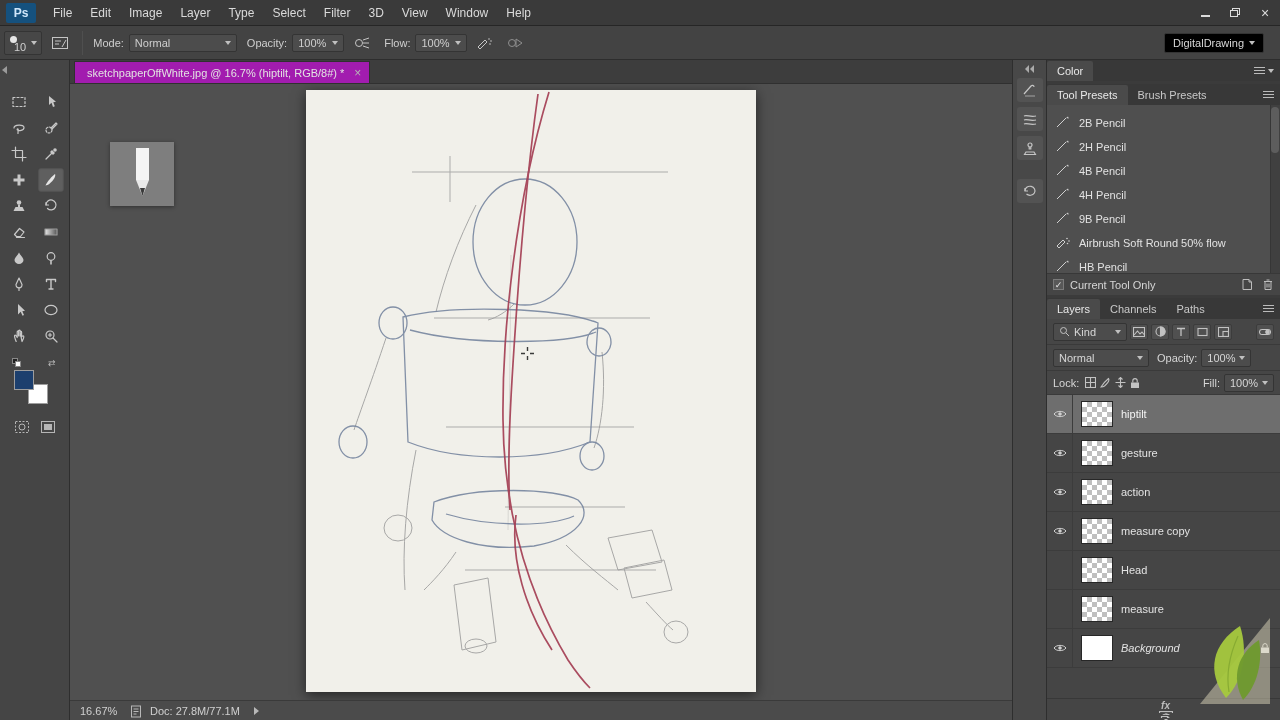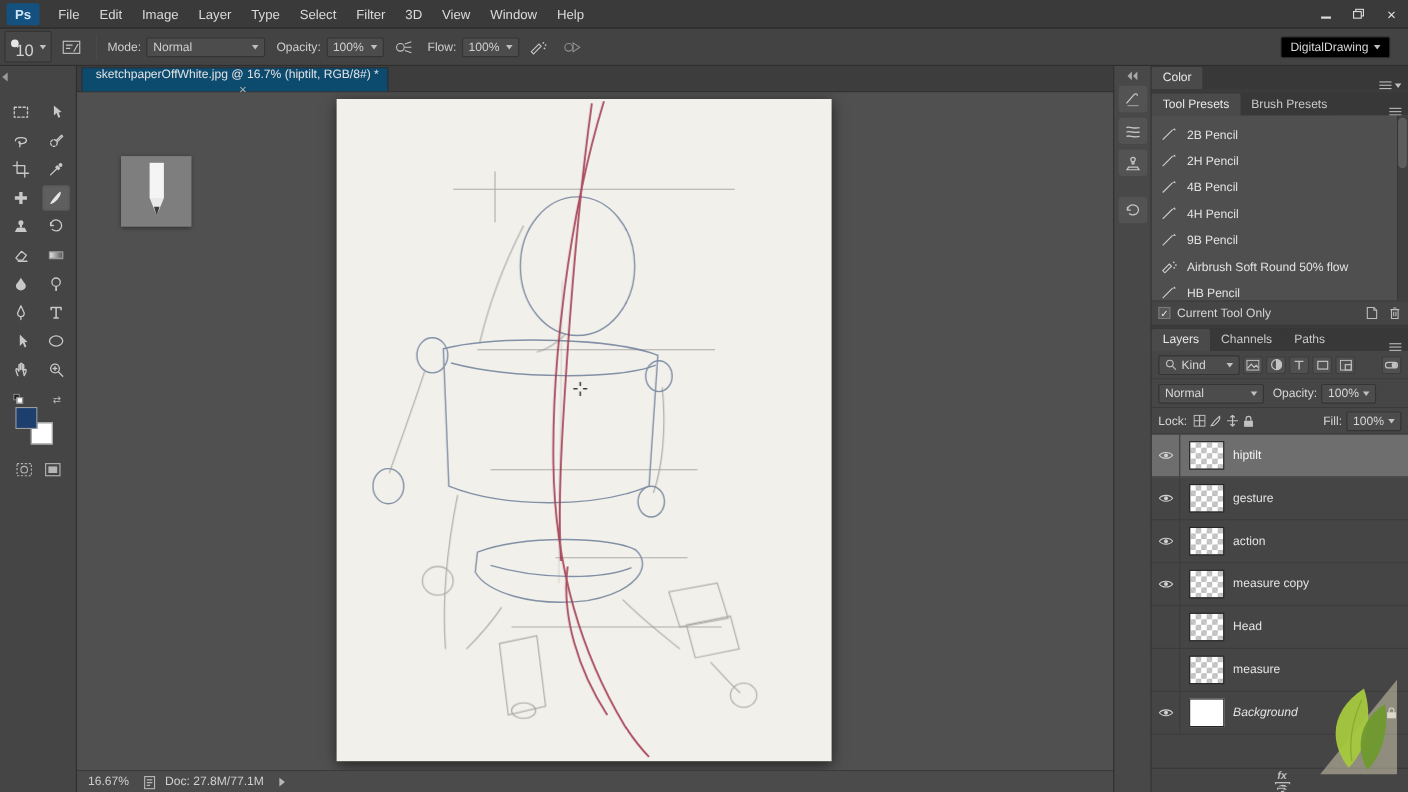--- a/index.html
+++ b/index.html
@@ -20,21 +20,21 @@
   .win-btn { width:30px; height:22px; display:flex; align-items:center; justify-content:center; color:#dcdcdc; font-size:14px;}
   .min-glyph { width:9px; height:0; border-bottom:2px solid #dcdcdc; margin-top:6px;}
 
   
   .optionsbar { position:absolute; left:0; top:26px; width:1280px; height:34px; background:#434343; border-bottom:1px solid #2d2d2d; display:flex; align-items:center; z-index:39;}
   .opt-group { display:flex; align-items:center; margin-left:10px; color:#cfcfcf; white-space:nowrap;}
   .opt-label { margin-right:5px; }
   .dd { display:flex; align-items:center; background:#4c4c4c; border:1px solid #343434; border-radius:2px; padding:2px 5px; min-height:18px;}
   .tool-preset-picker { display:flex; align-items:center; background:#474747; border:1px solid #343434; border-radius:2px; padding:1px 4px; margin-left:4px;}
   .brush-dot { width:7px; height:7px; border-radius:50%; background:#e5e5e5; margin:0 3px 6px 1px;}
-  .brush-size-num { font-size:15px; color:#d0d0d0; margin-top:8px; margin-left:-6px;}
+  .brush-size-num { font-size:11px; color:#d0d0d0; margin-top:8px; margin-left:-6px;}
   .sep { width:1px; height:24px; background:#383838; border-right:1px solid #4f4f4f; margin-left:10px;}
   .icon-btn { width:24px; height:24px; display:flex; align-items:center; justify-content:center; border-radius:2px; margin-left:6px;}
   .workspace-btn { margin-left:auto; margin-right:16px; display:flex; align-items:center; background:#000000; border:1px solid #343434; border-radius:2px; padding:3px 8px; color:#d8d8d8;}
 
   
   .toolbar { position:absolute; left:0; top:60px; width:70px; bottom:0; background:#454545; border-right:1px solid #2e2e2e; z-index:30;}
   .collapse-arrow-left { position:absolute; left:2px; top:6px; width:0; height:0; border-top:4px solid transparent; border-bottom:4px solid transparent; border-right:5px solid #9a9a9a;}
   .tools-grid { display:grid; grid-template-columns:26px 26px; gap:2px 6px; justify-content:center; margin-top:30px;}
   .tool { width:26px; height:24px; display:flex; align-items:center; justify-content:center; border-radius:2px;}
   .tool.active { background:#5f5f5f; box-shadow:inset 0 0 2px rgba(0,0,0,.5);}
@@ -43,42 +43,42 @@
   .fg-swatch { position:absolute; left:2px; top:8px; width:20px; height:20px; border:1px solid #9d9d9d; z-index:2;}
   .bg-swatch { position:absolute; left:16px; top:22px; width:20px; height:20px; border:1px solid #9d9d9d; z-index:1;}
   .mini-default { position:absolute; left:0; top:-4px; width:10px; height:10px;}
   .mini-default .b { position:absolute; width:6px; height:6px; border:1px solid #888;}
   .swap-icon { position:absolute; right:2px; top:-4px; color:#bbb; font-size:9px;}
   .below-swatch { display:flex; justify-content:center; gap:10px; margin-top:14px;}
 
   
   .docarea { position:absolute; left:70px; top:60px; right:268px; bottom:0; background:#505050;}
   .tabbar { height:24px; background:#3d3d3d; border-bottom:1px solid #303030; display:flex; align-items:flex-end;}
-  .doc-tab { height:22px; background:#0c4a6e; border:1px solid #303030; border-bottom:none; display:flex; align-items:center; padding:0 8px 0 12px; margin-left:4px; color:#e2e2e2;flex-direction:column;}
+  .doc-tab { height:22px; background:#a21caf; border:1px solid #303030; border-bottom:none; display:flex; align-items:center; padding:0 8px 0 12px; margin-left:4px; color:#e2e2e2;}
   .doc-tab .close { margin-left:10px; color:#b5b5b5; font-size:12px;}
   .canvas-region { position:absolute; left:0; top:24px; right:0; bottom:20px; background:#505050; overflow:hidden;}
   .paper { position:absolute; left:236px; top:6px; width:450px; height:602px; background:#f1f0ea; box-shadow:0 3px 12px rgba(0,0,0,.55);}
   .brush-preview { position:absolute; left:40px; top:58px; width:64px; height:64px; background:#7e7e7e; box-shadow:0 1px 4px rgba(0,0,0,.4);}
   .cursor-crosshair { position:absolute; left:451px; top:263px; }
   .statusbar { position:absolute; left:0; bottom:0; right:0; height:20px; background:#4b4b4b; border-top:1px solid #3a3a3a; display:flex; align-items:center; color:#d0d0d0;}
   .statusbar .zoom { margin-left:10px; width:50px;}
   .statusbar .doc-info { margin-left:8px;}
   .flyout-tri { width:0;height:0;border-top:4px solid transparent;border-bottom:4px solid transparent;border-left:5px solid #b8b8b8; margin-left:14px;}
 
   
   .rail { position:absolute; left:1012px; top:60px; width:34px; bottom:0; background:#484848; border-left:1px solid #2e2e2e; z-index:30;}
   .rail-chevrons { display:flex; justify-content:center; gap:1px; margin-top:5px;}
   .rail-chevrons i { width:0;height:0;border-top:4px solid transparent;border-bottom:4px solid transparent;border-right:4px solid #aaa;}
   .rail-btn { width:26px; height:24px; margin:5px auto 0; background:#535353; border-radius:3px; display:flex; align-items:center; justify-content:center;}
   .rail-btn svg { stroke:#c5c5c5; fill:none; stroke-width:1.2;}
   .rail-gap { height:14px; }
 
   
   .panels { position:absolute; left:1046px; top:60px; right:0; bottom:0; background:#464646; border-left:1px solid #2e2e2e; display:flex; flex-direction:column; z-index:30;}
-  .ptabbar { height:21px; background:#383838; display:flex; align-items:flex-end; flex-shrink:0;}
+  .ptabbar { height:21px; background:#383838; display:flex; align-items:center; flex-shrink:0;}
   .ptab { height:20px; padding:0 10px; display:flex; align-items:center; color:#c9c9c9; background:#383838;}
   .ptab.active { background:#4a4a4a; color:#e8e8e8; border-radius:2px 2px 0 0;}
   .pmenu { margin-left:auto; margin-right:6px; display:flex; align-items:center; gap:3px;}
   .pmenu .lines { width:11px; height:7px; border-top:1.5px solid #bbb; border-bottom:1.5px solid #bbb; position:relative;}
   .pmenu .lines::after { content:""; position:absolute; left:0; top:2px; width:11px; border-top:1.5px solid #bbb;}
   .pgap { height:3px; background:#3b3b3b; flex-shrink:0;}
 
   .preset-list { height:168px; background:#4f4f4f; position:relative; flex-shrink:0; overflow:hidden;}
   .preset-row { height:24px; display:flex; align-items:flex-end; padding-left:8px; color:#e2e2e2;}
   .preset-row svg { margin-right:8px; }

